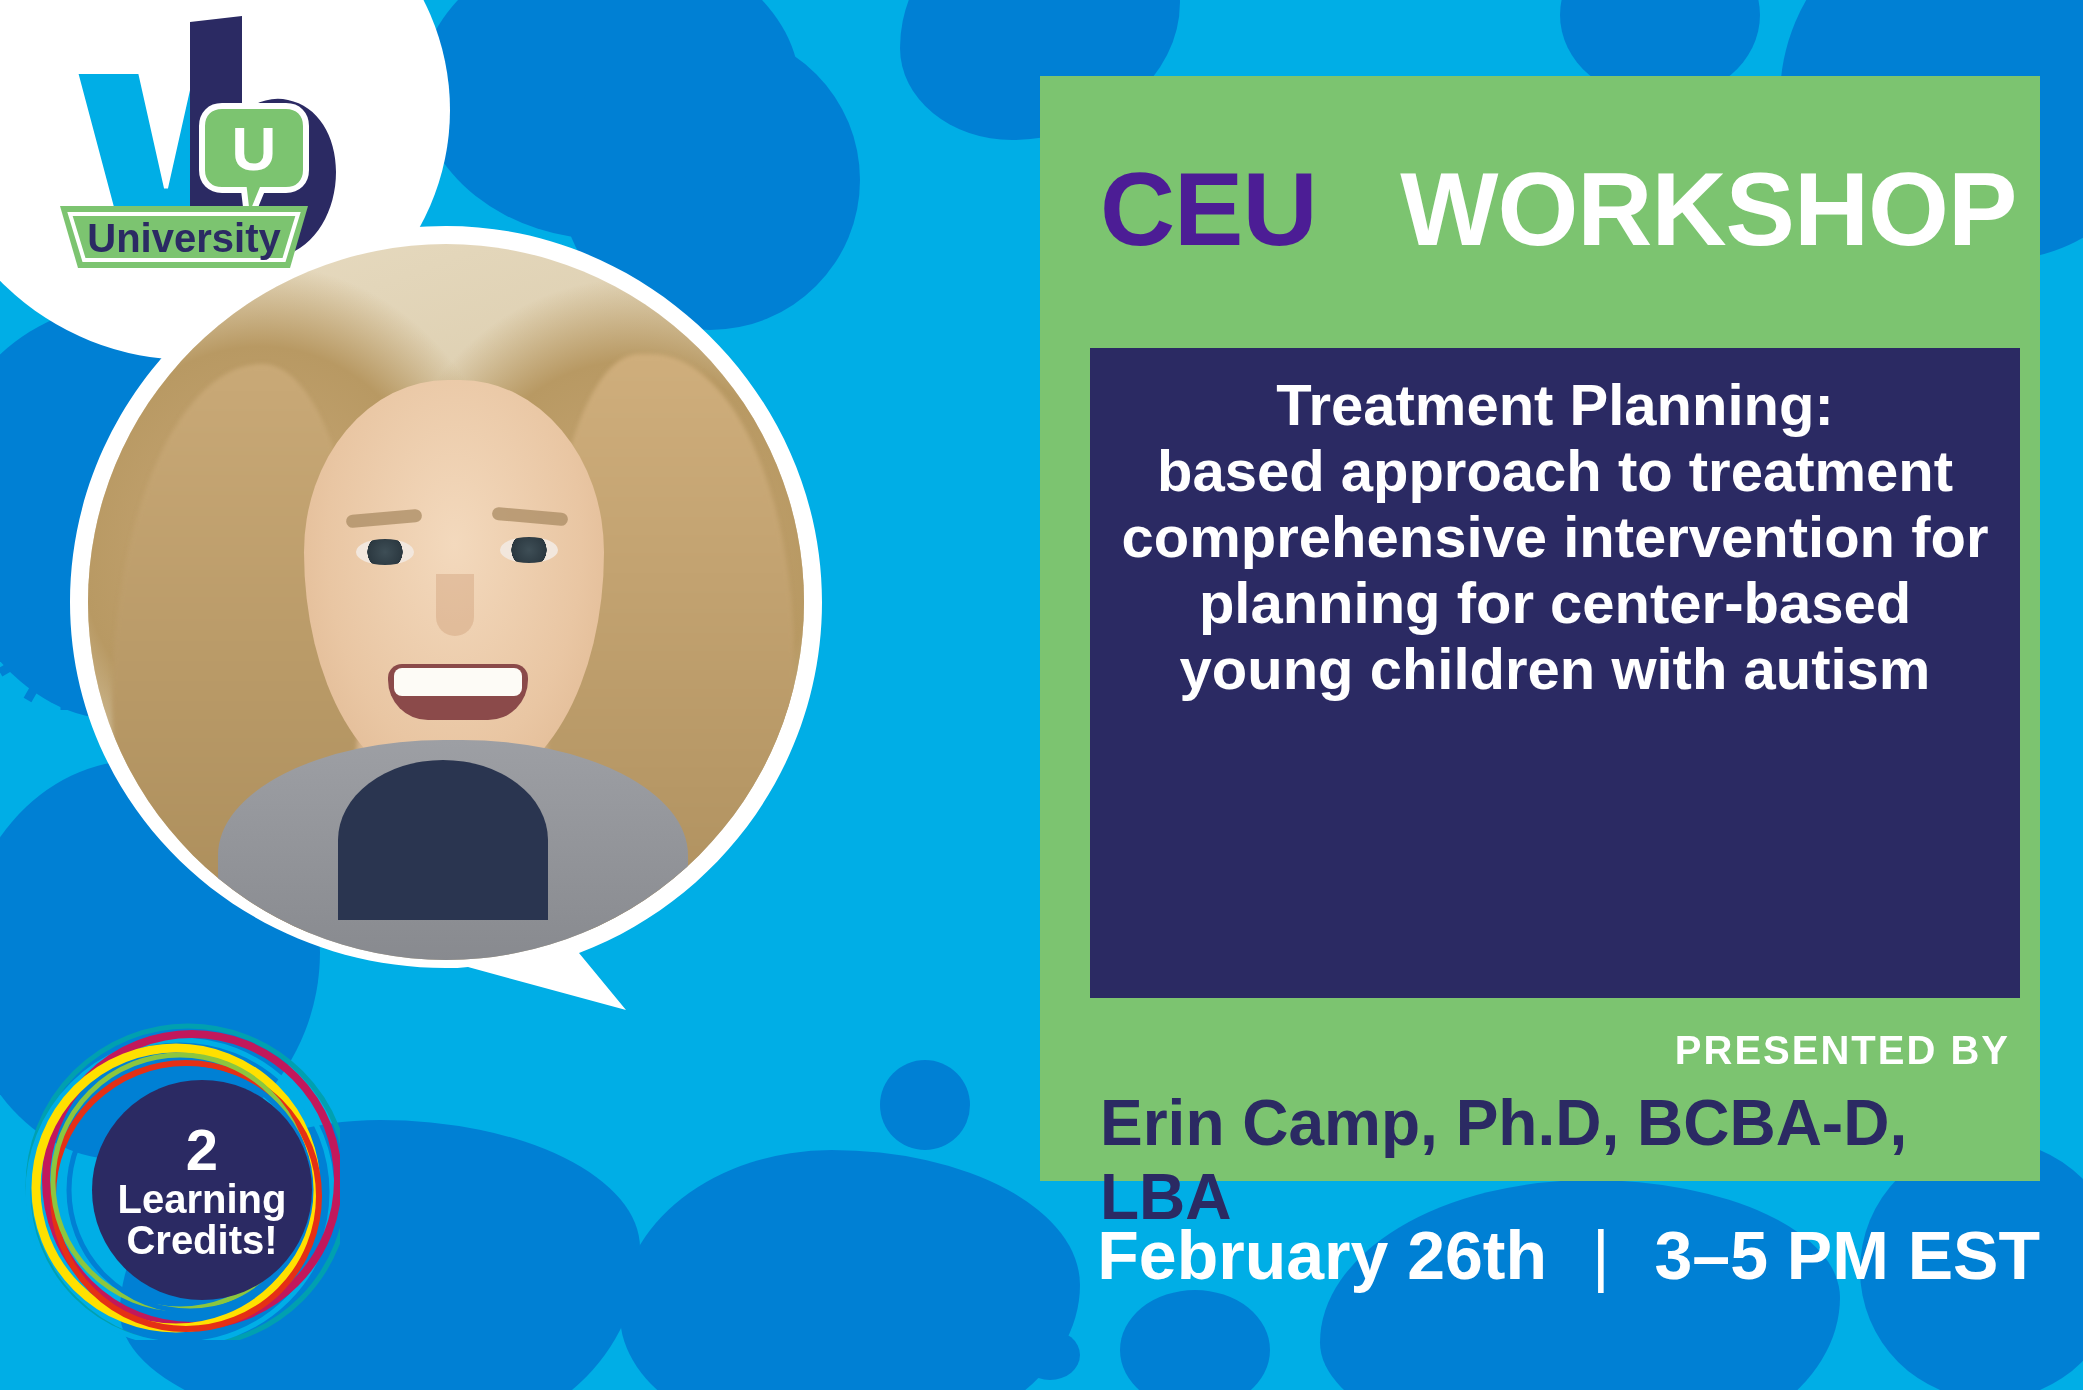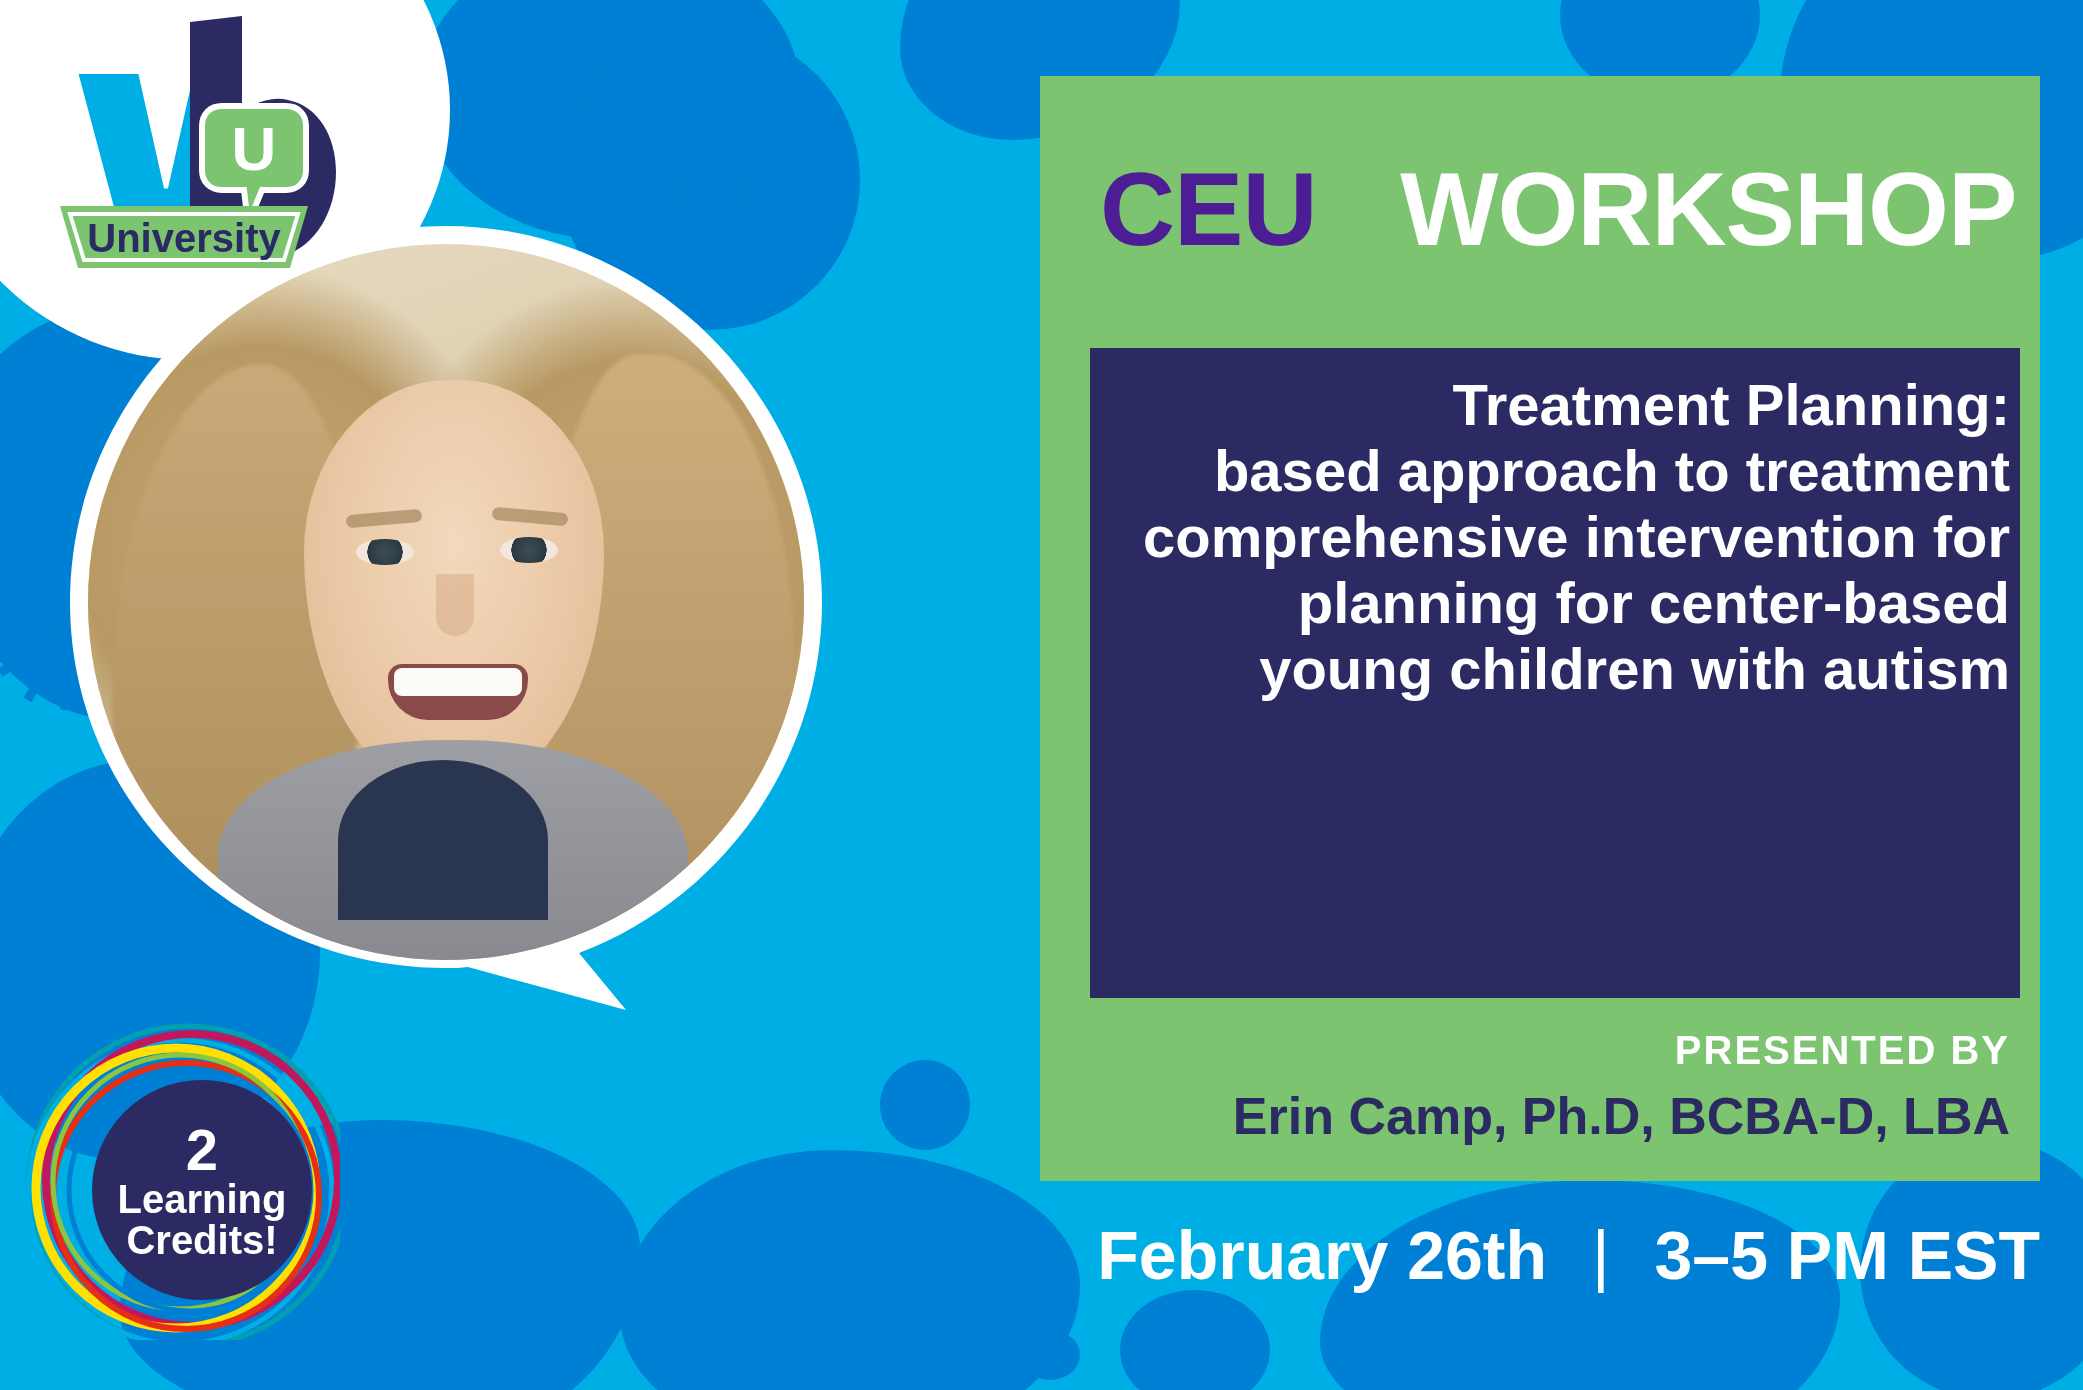--- a/index.html
+++ b/index.html
@@ -85,30 +85,30 @@
     font-stretch:condensed;z-index:8;white-space:nowrap;
   }
   .hl-ceu{color:#4c1d95;}
   .hl-ws{color:#ffffff;}
   .navy-box{
     position:absolute;left:1090px;top:348px;width:930px;height:650px;
     background:#2B2A63;z-index:7;
   }
   .navy-text{
     position:absolute;left:1100px;top:372px;width:910px;
-    color:#fff;text-align:right;font-size:58px;font-weight:700;
+    color:#fff;text-align:center;font-size:58px;font-weight:700;
     line-height:1.14;z-index:8;
   }
   .presented-by{
     position:absolute;left:1100px;top:1028px;width:910px;text-align:right;
     color:#ffffff;font-size:40px;font-weight:700;letter-spacing:2px;z-index:8;
   }
   .presenter-name{
-    position:absolute;left:1100px;top:1086px;width:910px;text-align:right;
-    color:#2B2A63;font-size:52px;font-weight:700;z-index:8;
+    position:absolute;left:1100px;top:1086px;width:910px;text-align:left;
+    color:#2B2A63;font-size:64px;font-weight:700;z-index:8;
   }
   .datetime{
     position:absolute;left:1060px;top:1216px;width:980px;text-align:right;
     color:#ffffff;font-size:68px;font-weight:700;z-index:8;white-space:nowrap;
   }
   .dt-sep{display:inline-block;margin:0 26px;font-weight:400;}
 </style>
 </head>
 <body>
 

